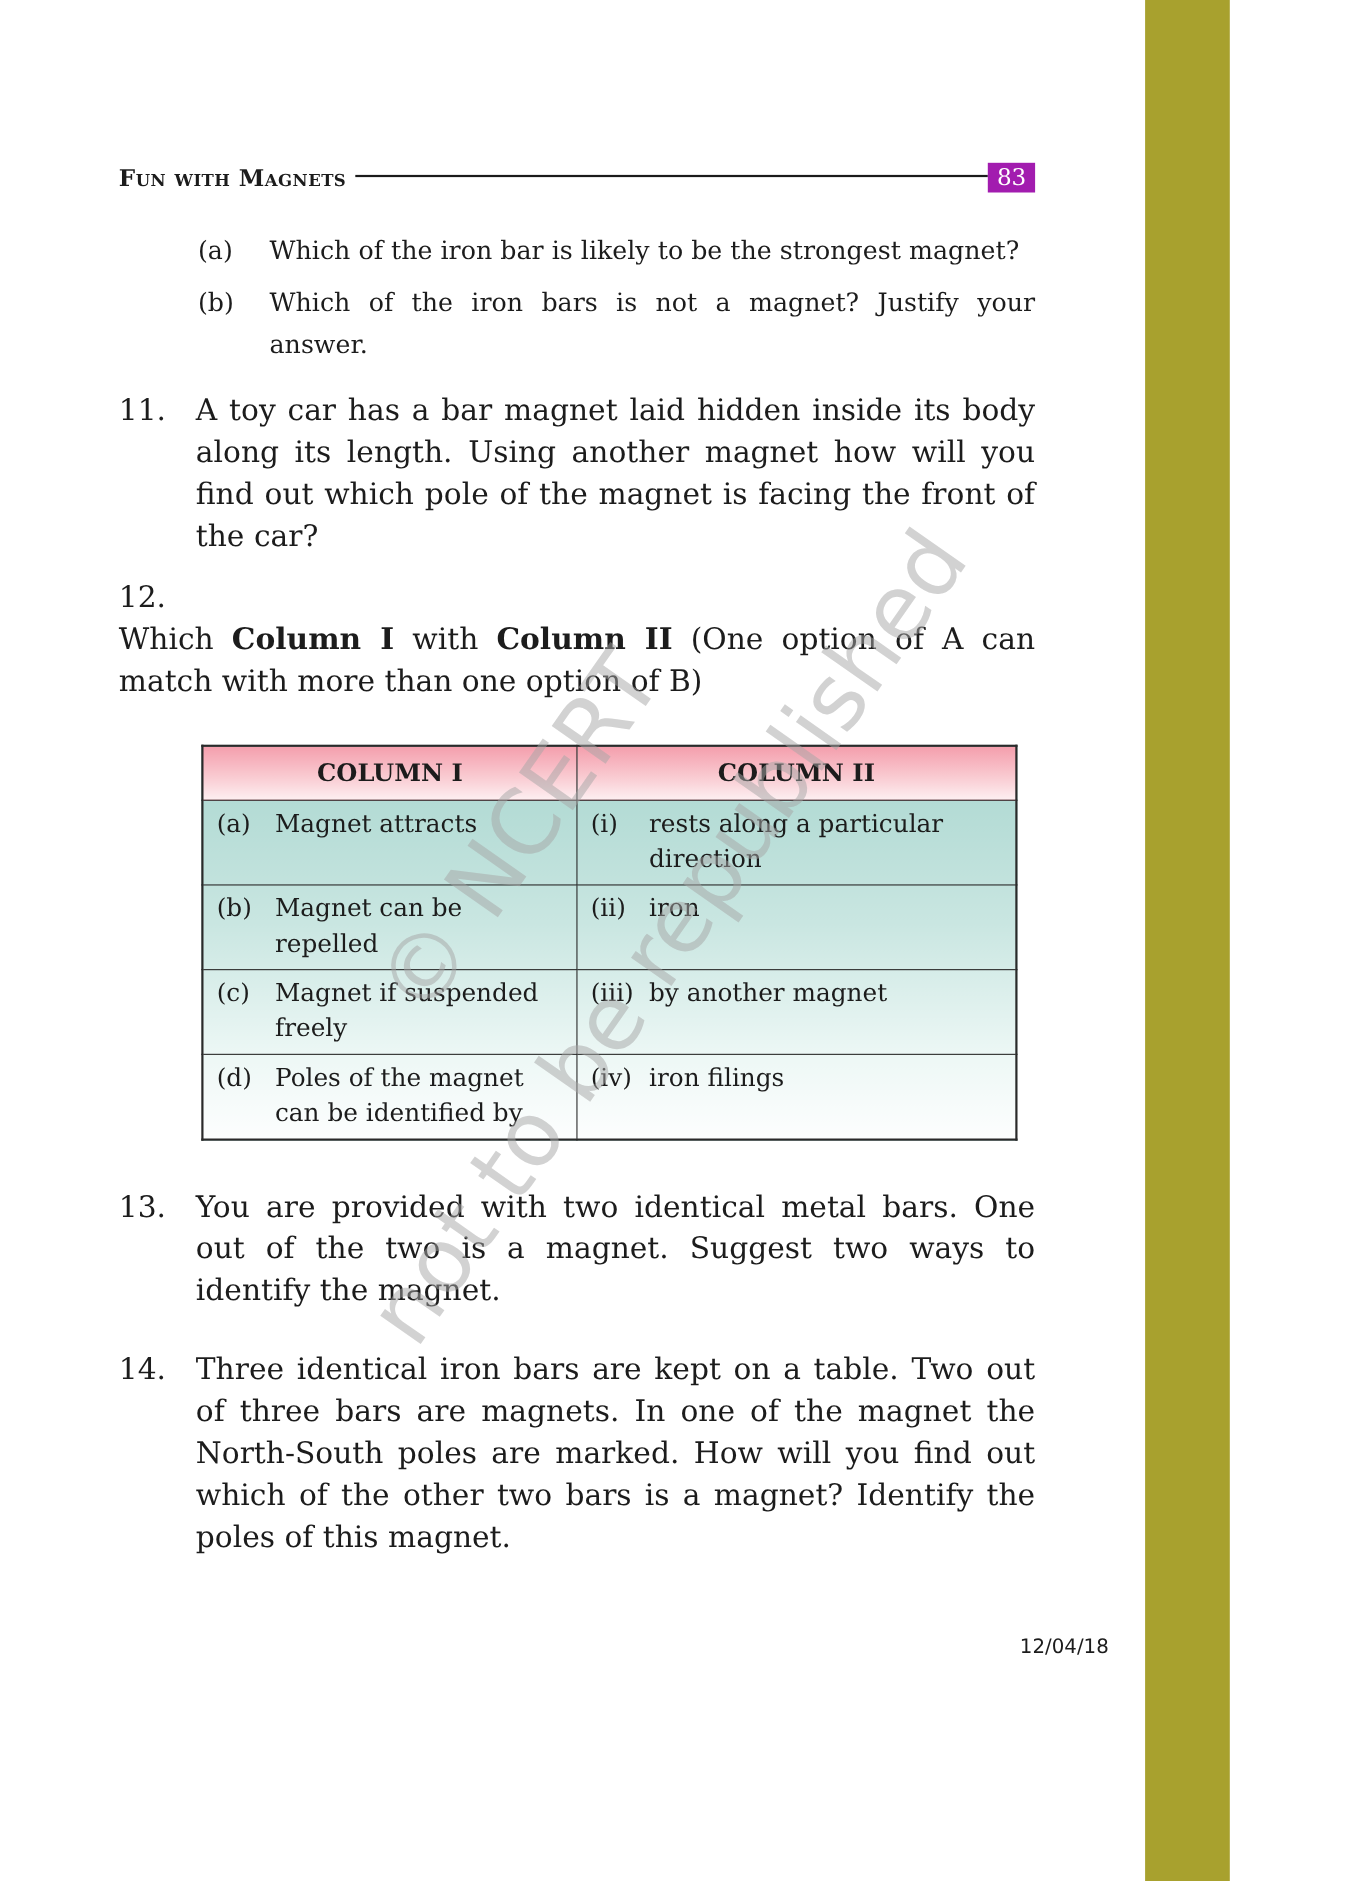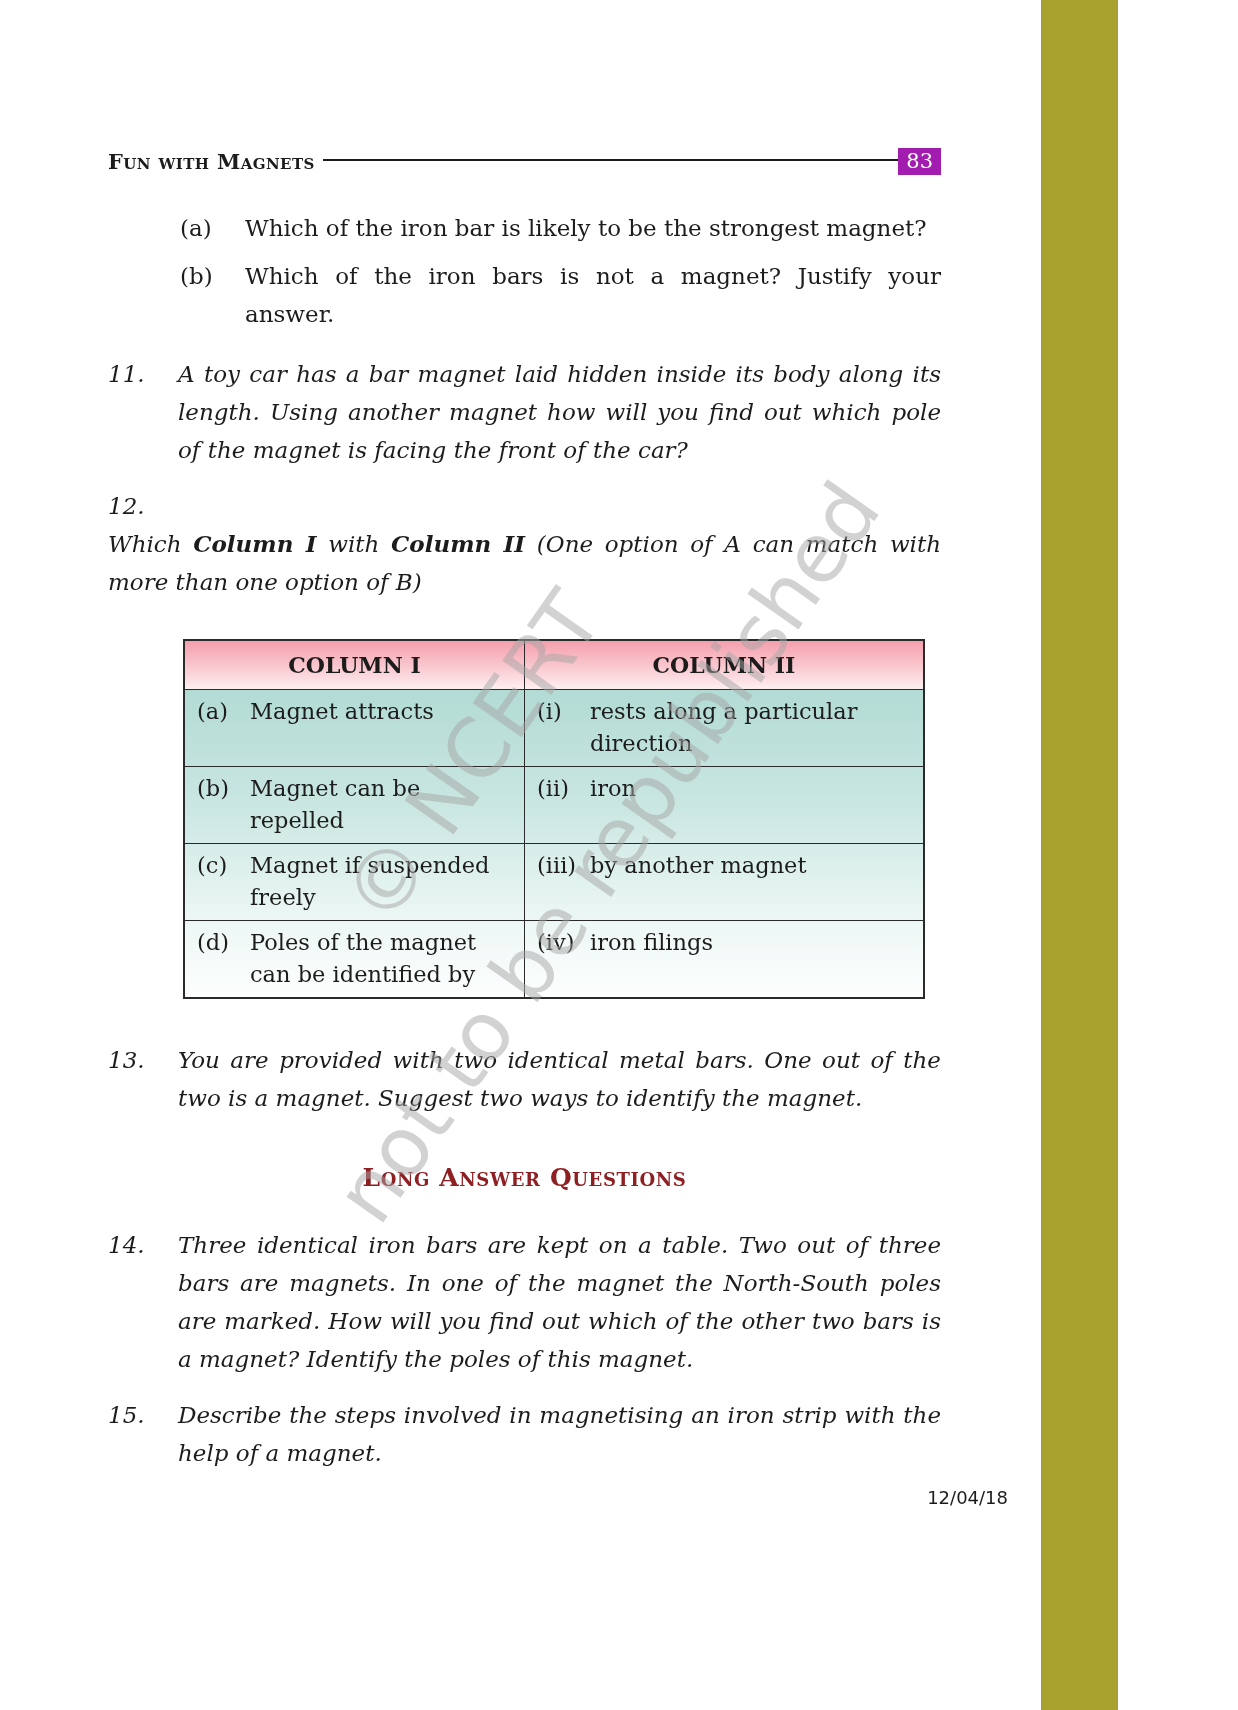--- a/index.html
+++ b/index.html
@@ -42,21 +42,21 @@
     border-bottom: 2.5px solid #1b1b1b;
     margin: 0 0 4px 8px;
   }
   .page-badge {
     background: #a21caf;
     color: #ffffff;
     font-size: 21px;
     line-height: 27px;
     padding: 0 8px;
   }
-  .q { display: flex; font-size: 23px; line-height: 38px; font-style: italic; }
+  .q { display: flex; font-size: 27px; line-height: 38px; }
   .q-num { width: 70px; flex: none; }
   .q-text { flex: 1; text-align: justify; }
   .sub-q { display: flex; margin-left: 72px; font-size: 23px; line-height: 38px; }
   .sub-label { width: 65px; flex: none; }
   .sub-text { flex: 1; text-align: justify; }
   .bold { font-weight: bold; }
 
   .match-table {
     border-collapse: collapse;
     margin: 38px 0 0 75px;
@@ -234,29 +234,24 @@
           </td>
         </tr>
       </tbody>
     </table>
 
     <div class="q mt-13">
       <span class="q-num">13.</span>
       <span class="q-text">You are provided with two identical metal bars. One out of the two is a magnet. Suggest two ways to identify the magnet.</span>
     </div>
 
-    <div class="section-heading">Long Answer Questions</div>
 
     <div class="q mt-14">
       <span class="q-num">14.</span>
       <span class="q-text">Three identical iron bars are kept on a table. Two out of three bars are magnets. In one of the magnet the North-South poles are marked. How will you find out which of the other two bars is a magnet? Identify the poles of this magnet.</span>
     </div>
 
-    <div class="q mt-15">
-      <span class="q-num">15.</span>
-      <span class="q-text">Describe the steps involved in magnetising an iron strip with the help of a magnet.</span>
-    </div>
 
   </div>
 
   <div class="print-date">12/04/18</div>
 
 </div>
 
 </body></html>

